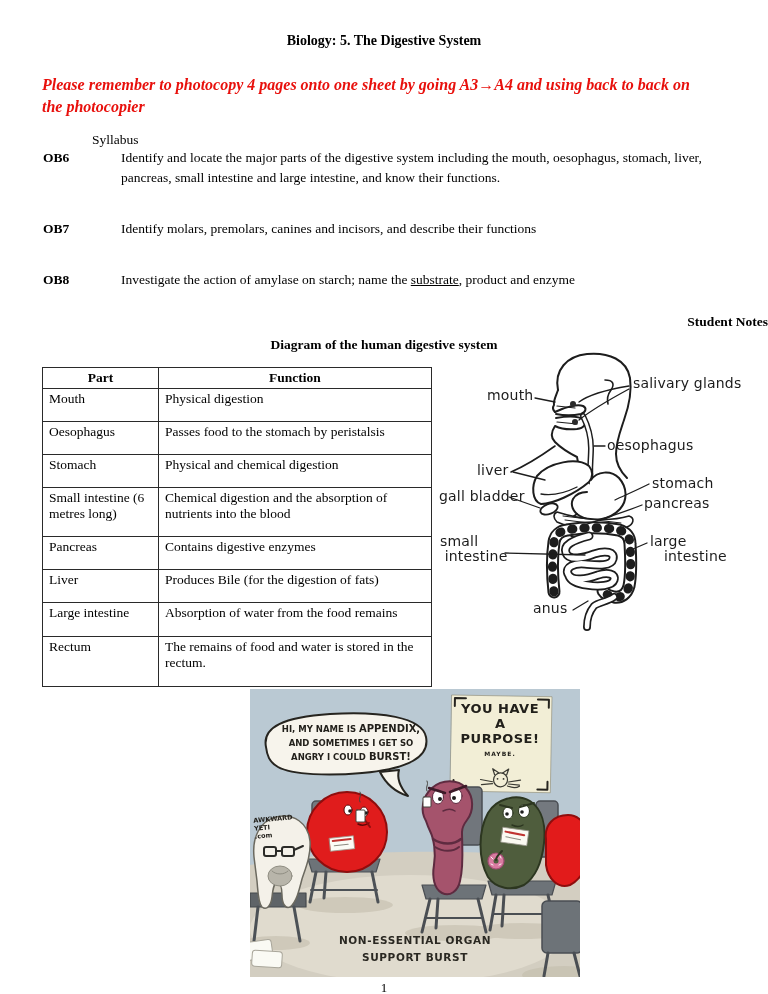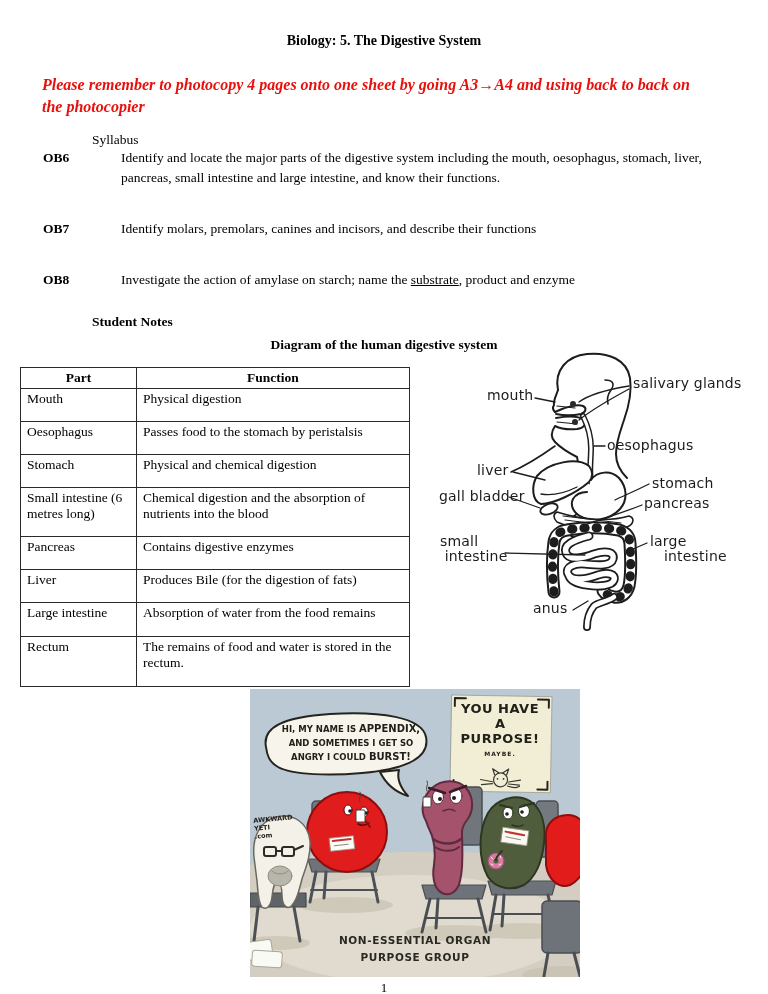--- a/index.html
+++ b/index.html
@@ -11,25 +11,25 @@
   .notice{
     color:#e8100c;font-weight:bold;font-style:italic;font-size:16px;line-height:22px;
     margin:25px 42px 0 42px;max-width:672px;
   }
   .syllabus-heading{ font-weight:normal;font-size:13.5px;margin:14px 0 0 92px; }
   .ob-row{ display:flex;margin:0 40px 0 43px;gap:27px; }
   .ob-row + .ob-row{ margin-top:31px; }
   .ob-code{ font-weight:bold;font-size:13.5px;width:51px;flex:none;line-height:20px; }
   .ob-text{ font-size:13.5px;line-height:20px;max-width:622px; }
   .ob-underline{ text-decoration:underline; }
-  .student-notes{ font-weight:bold;font-size:13.5px;margin:24px 0 0 92px; }
+  .student-notes{ font-weight:bold;font-size:13.5px;margin:24px 0 0 92px;text-align:right; }
   .diagram-heading{ text-align:center;font-weight:bold;font-size:13.5px;margin:7px 0 0 0; }
 
   .content-row{ position:relative;margin-top:14px;height:312px; }
-  table.fn-table{ border-collapse:collapse;margin-left:20px;width:389px;table-layout:fixed; }
+  table.fn-table{ border-collapse:collapse;margin-left:42px;width:389px;table-layout:fixed; }
   .fn-table th,.fn-table td{ border:1px solid #2a2a2a;font-size:13.5px;vertical-align:top; }
   .fn-table th{ font-weight:bold;text-align:center;padding:2px 2px; }
   .fn-table td{ padding:2px 5px 14px 6px;line-height:16px; }
   .col-part{ width:116px; } .col-func{ width:273px; }
   .fn-table tr.tall td{ padding-bottom:15px; }
 
   .diagram{ position:absolute;left:437px;top:-23px;width:331px;height:292px; }
   .diagram svg{ position:absolute;left:0;top:0; }
   .dlabel{
     position:absolute;font-family:"DejaVu Sans", sans-serif;font-size:14px;color:#1c1c1c;
@@ -388,17 +388,17 @@
   </div>
 
   <div class="ct signature">
     <div>AWKWARD</div>
     <div>YETI</div>
     <div>.com</div>
   </div>
 
   <div class="ct floor-caption">
     <div>NON-ESSENTIAL ORGAN</div>
-    <div>PURPOSE GROUP</div>
+    <div>SUPPORT BURST</div>
   </div>
 </div>
 
 <div class="page-number">1</div>
 
 </body></html>

